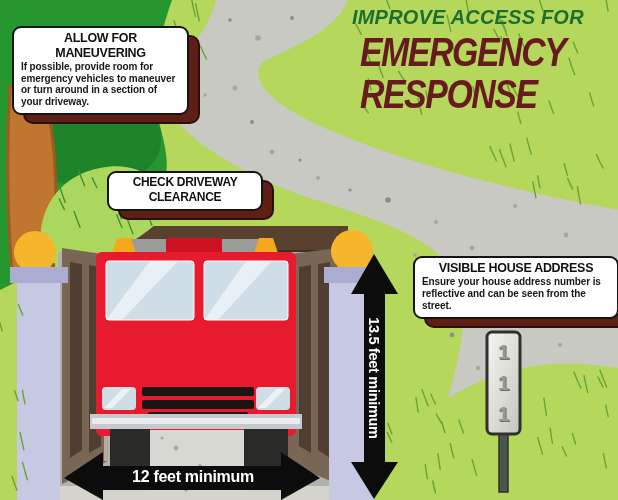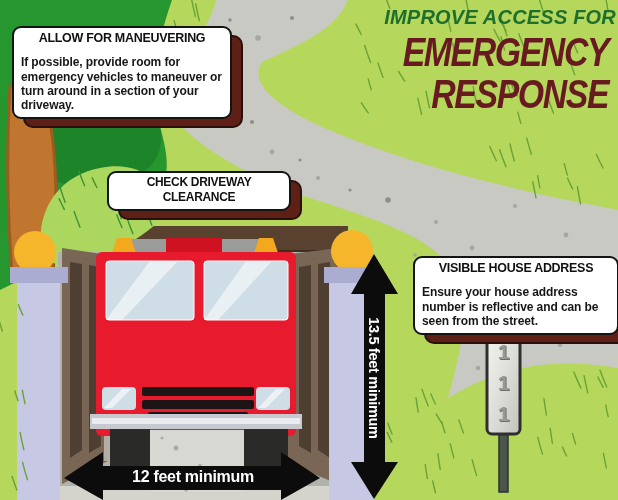--- a/index.html
+++ b/index.html
@@ -19,26 +19,26 @@
   .callout-box{
     position:relative;background:#ffffff;border:2.5px solid #141414;
     border-radius:9px;padding:3px 7px 5px 7px;
   }
   .callout-heading{
     font-weight:800;color:#101010;text-align:center;
     font-size:12.5px;letter-spacing:-0.3px;line-height:1.15;
     transform:scaleY(1.05);
   }
   .callout-body{
-    font-weight:700;color:#171717;font-size:12px;letter-spacing:-0.1px;
-    line-height:1.18;margin-top:10px;
+    font-weight:700;color:#171717;font-size:10px;letter-spacing:-0.1px;
+    line-height:1.18;margin-top:1px;
   }
 
   
-  .title-block{position:absolute;left:352px;top:6px;width:264px;text-align:right;}
+  .title-block{position:absolute;left:352px;top:6px;width:264px;text-align:left;}
   .title-kicker{
     font-size:20px;font-weight:800;font-style:italic;color:#1e6e2d;
     letter-spacing:0.2px;transform:scaleY(1.05);
   }
   .title-main{
     font-size:36px;font-weight:900;font-style:italic;color:#671b20;
     letter-spacing:-1.5px;line-height:1.02;transform:scale(0.94,1.14);
     transform-origin:center top;margin-top:3px;
   }
 
@@ -301,29 +301,29 @@
   </div>
 
   <div class="title-block">
     <div class="title-kicker">IMPROVE ACCESS FOR</div>
     <div class="title-main">
       <div>EMERGENCY</div>
       <div>RESPONSE</div>
     </div>
   </div>
 
-  <div class="callout" style="left:12px;top:26px;width:220px">
+  <div class="callout" style="left:12px;top:26px;width:177px">
     <div class="callout-shadow"></div>
     <div class="callout-box">
       <div class="callout-heading">ALLOW FOR MANEUVERING</div>
       <div class="callout-body">If possible, provide room for emergency vehicles to maneuver or turn around in a section of your driveway.</div>
     </div>
   </div>
 
-  <div class="callout" style="left:107px;top:171px;width:184px">
+  <div class="callout" style="left:107px;top:171px;width:156px">
     <div class="callout-shadow"></div>
     <div class="callout-box" style="font-size:0">
       <div class="callout-heading" style="font-size:12px">CHECK DRIVEWAY CLEARANCE</div>
     </div>
   </div>
 
   <div class="callout" style="left:413px;top:256px;width:206px">
     <div class="callout-shadow"></div>
     <div class="callout-box">
       <div class="callout-heading">VISIBLE HOUSE ADDRESS</div>

